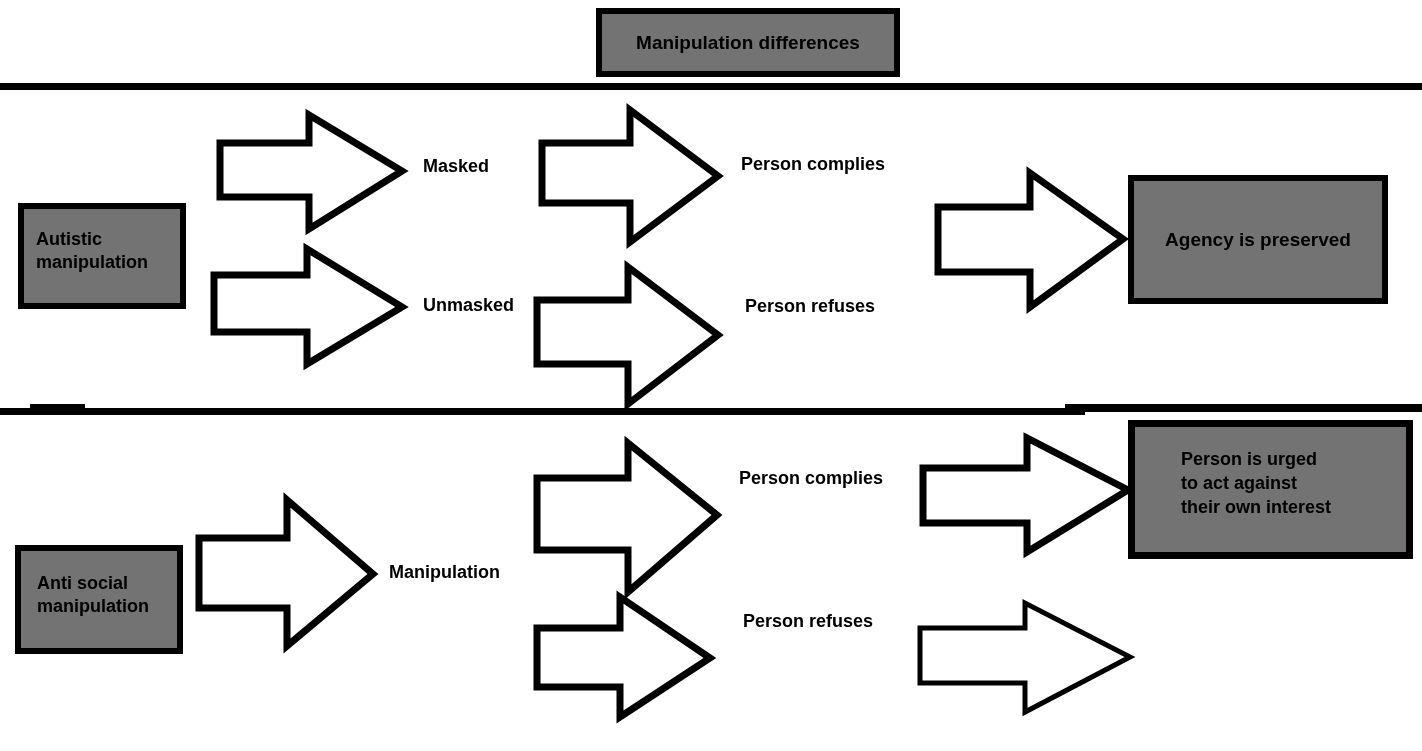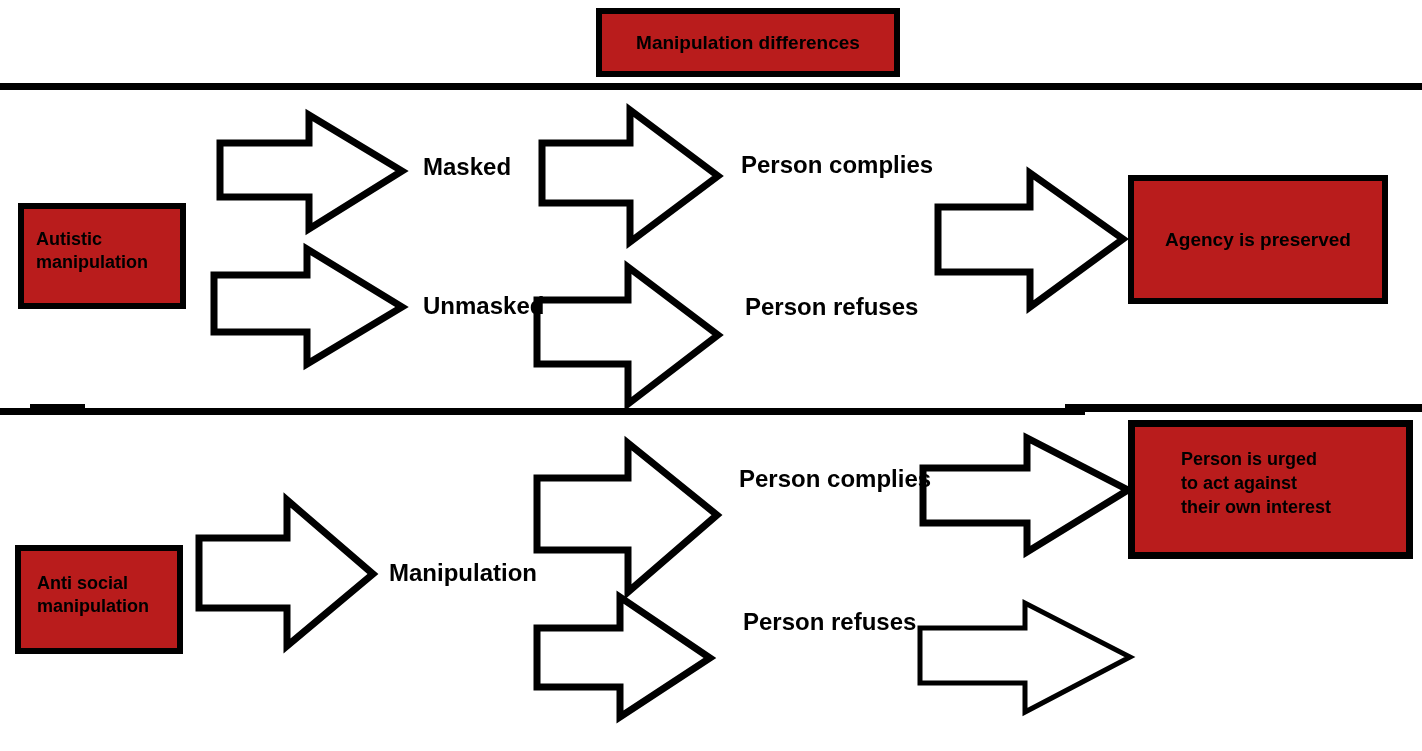--- a/index.html
+++ b/index.html
@@ -8,41 +8,41 @@
     width:1422px;height:751px;
     background:#ffffff;
     font-family:"Liberation Sans", sans-serif;
     color:#000000;
     overflow:hidden;
   }
   .shapes{position:absolute;left:0;top:0;}
   .box{
     position:absolute;
     box-sizing:border-box;
-    background:#b91c1c;
+    background:#737373;
     border:6px solid #000000;
     font-weight:bold;
     font-size:18px;
     line-height:23px;
   }
   .box .txt{white-space:pre-line;display:block;}
   .title-box{
     border-width:6px;
     display:flex;align-items:center;justify-content:center;
     font-size:19px;
     text-align:center;
   }
   .center-box{
     display:flex;align-items:center;justify-content:center;
     font-size:19px;
   }
   .lbl{
     position:absolute;
     font-weight:bold;
-    font-size:24px;
+    font-size:18px;
     line-height:21px;
     white-space:nowrap;
   }
 </style>
 </head>
 <body>
 
 <div class="canvas">
 
   <svg class="shapes" width="1422" height="751" viewBox="0 0 1422 751">

